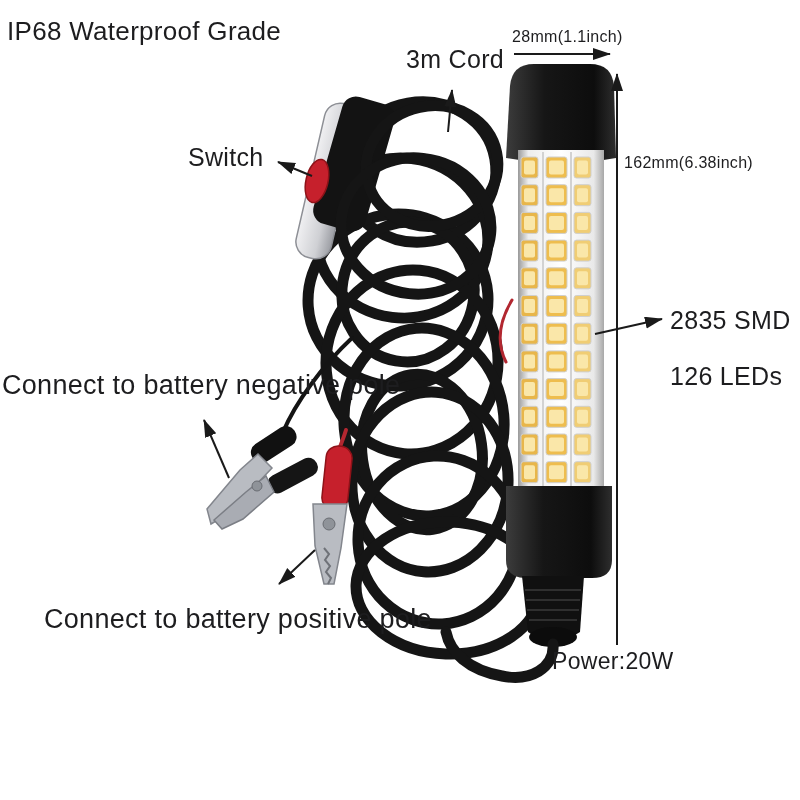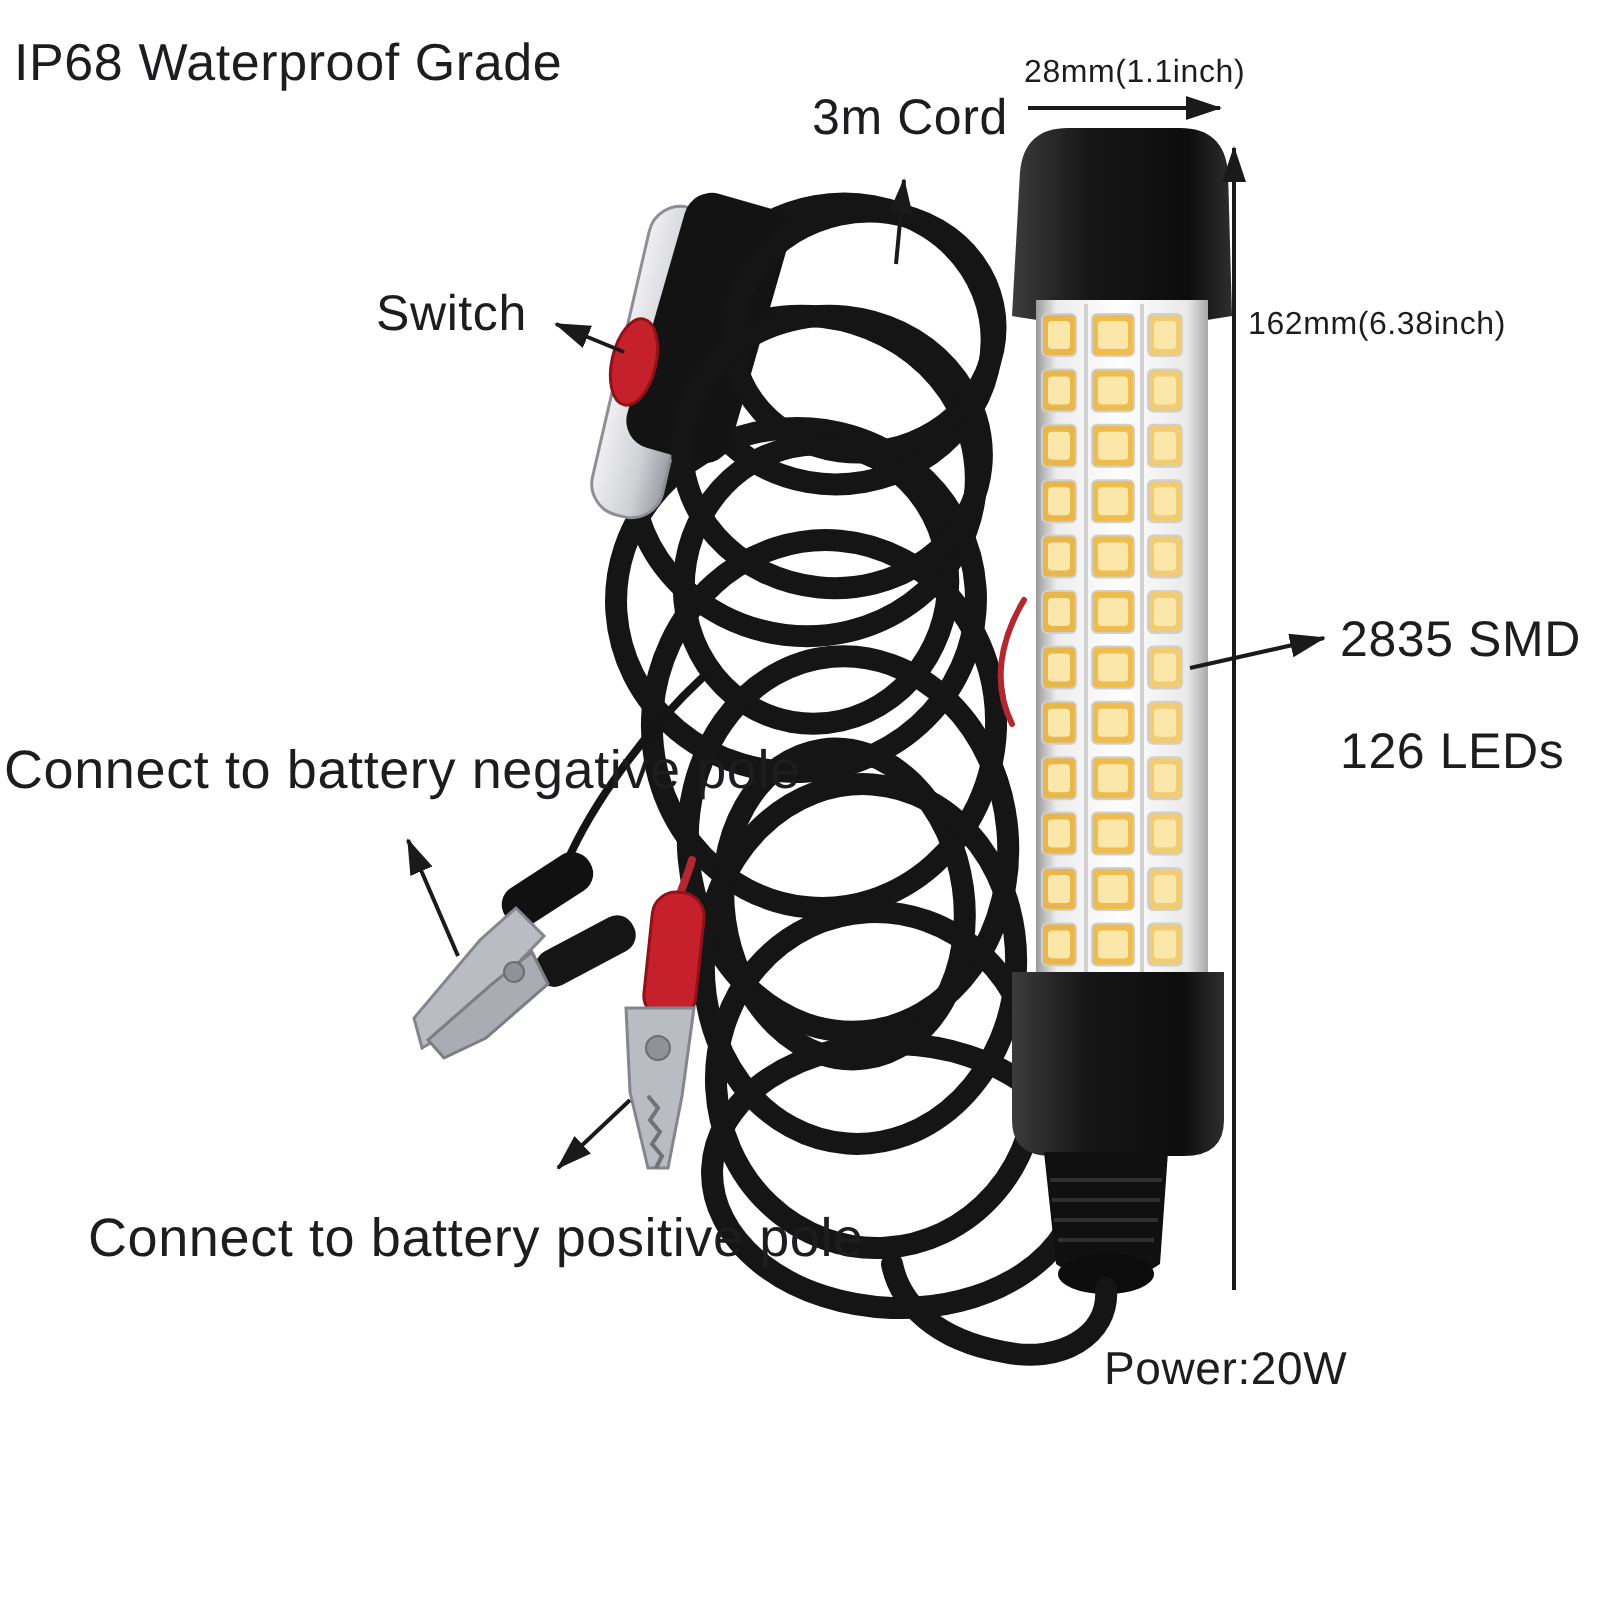--- a/index.html
+++ b/index.html
@@ -200,14 +200,14 @@
 
   <div class="lbl fs26" style="left:7px;top:17px;">IP68 Waterproof Grade</div>
   <div class="lbl fs25" style="left:406px;top:45px;">3m Cord</div>
   <div class="lbl fs24" style="left:512px;top:28px;">28mm(1.1inch)</div>
   <div class="lbl fs24" style="left:624px;top:154px;">162mm(6.38inch)</div>
   <div class="lbl fs25" style="left:188px;top:143px;">Switch</div>
   <div class="lbl fs25" style="left:670px;top:306px;text-align:right;">2835 SMD</div>
   <div class="lbl fs25" style="left:670px;top:346px;margin-top:16px;">126 LEDs</div>
   <div class="lbl fs22" style="left:2px;top:370px;">Connect to battery negative pole</div>
   <div class="lbl fs22" style="left:44px;top:604px;">Connect to battery positive pole</div>
-  <div class="lbl fs23" style="left:552px;top:671px;">Power:20W</div>
+  <div class="lbl fs23" style="left:552px;top:648px;">Power:20W</div>
 </div>
 
 </body></html>

